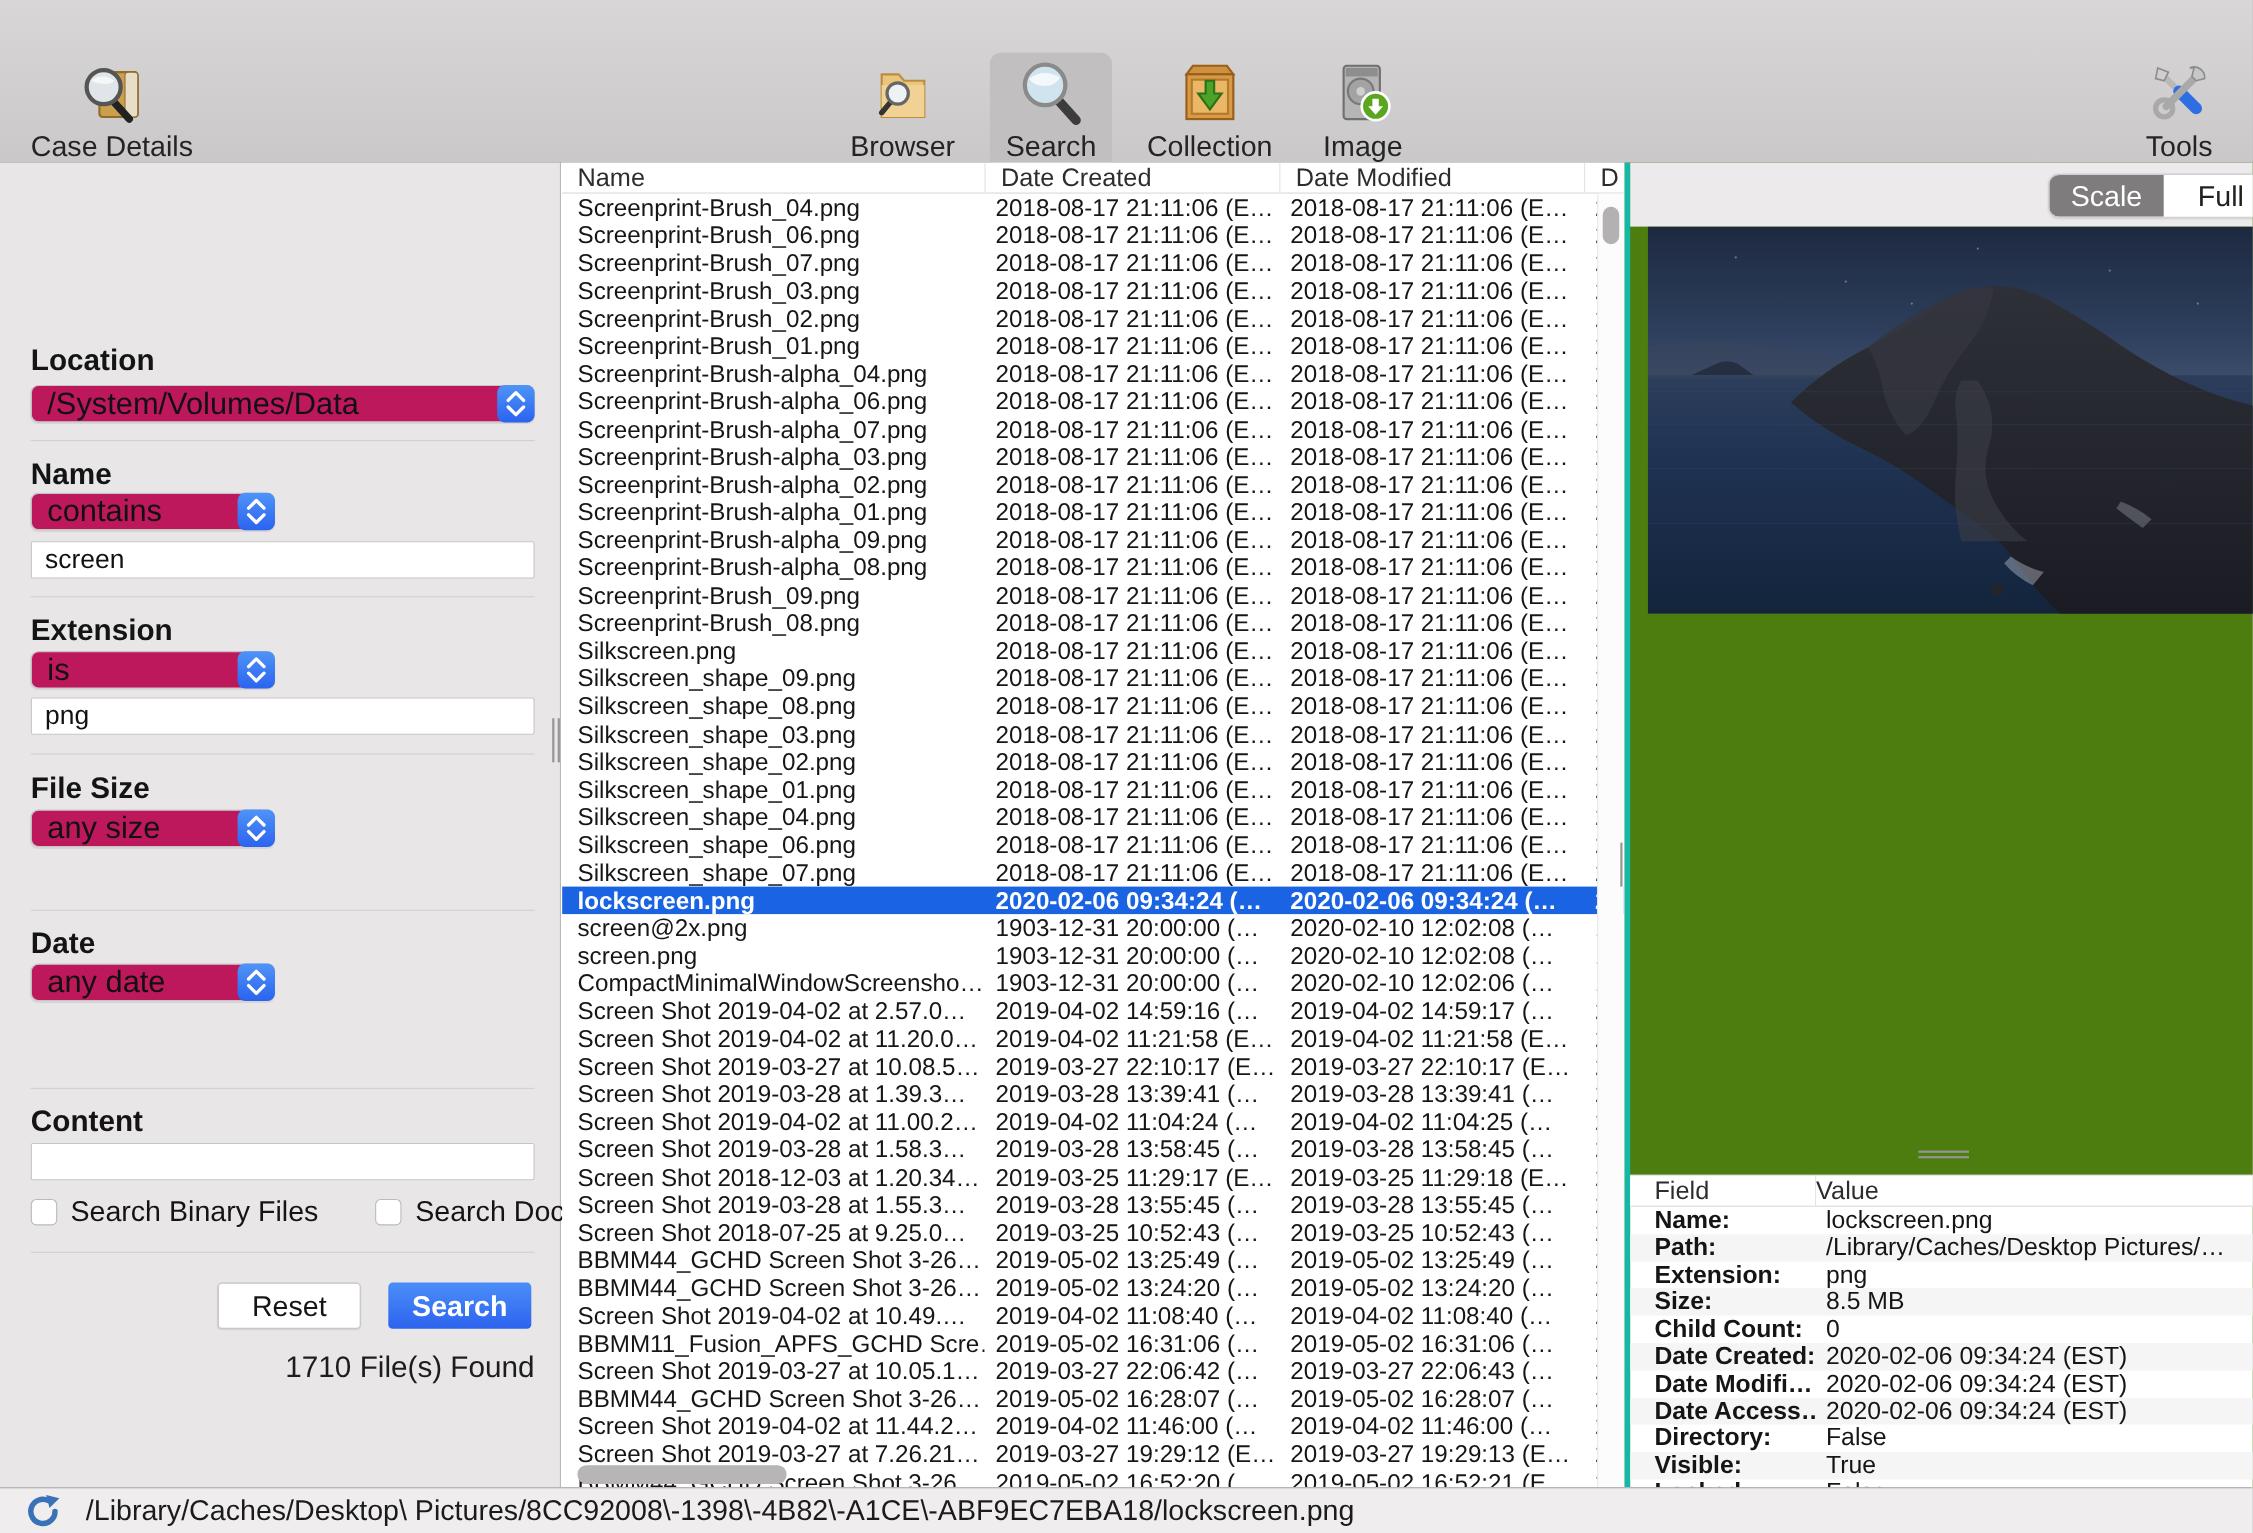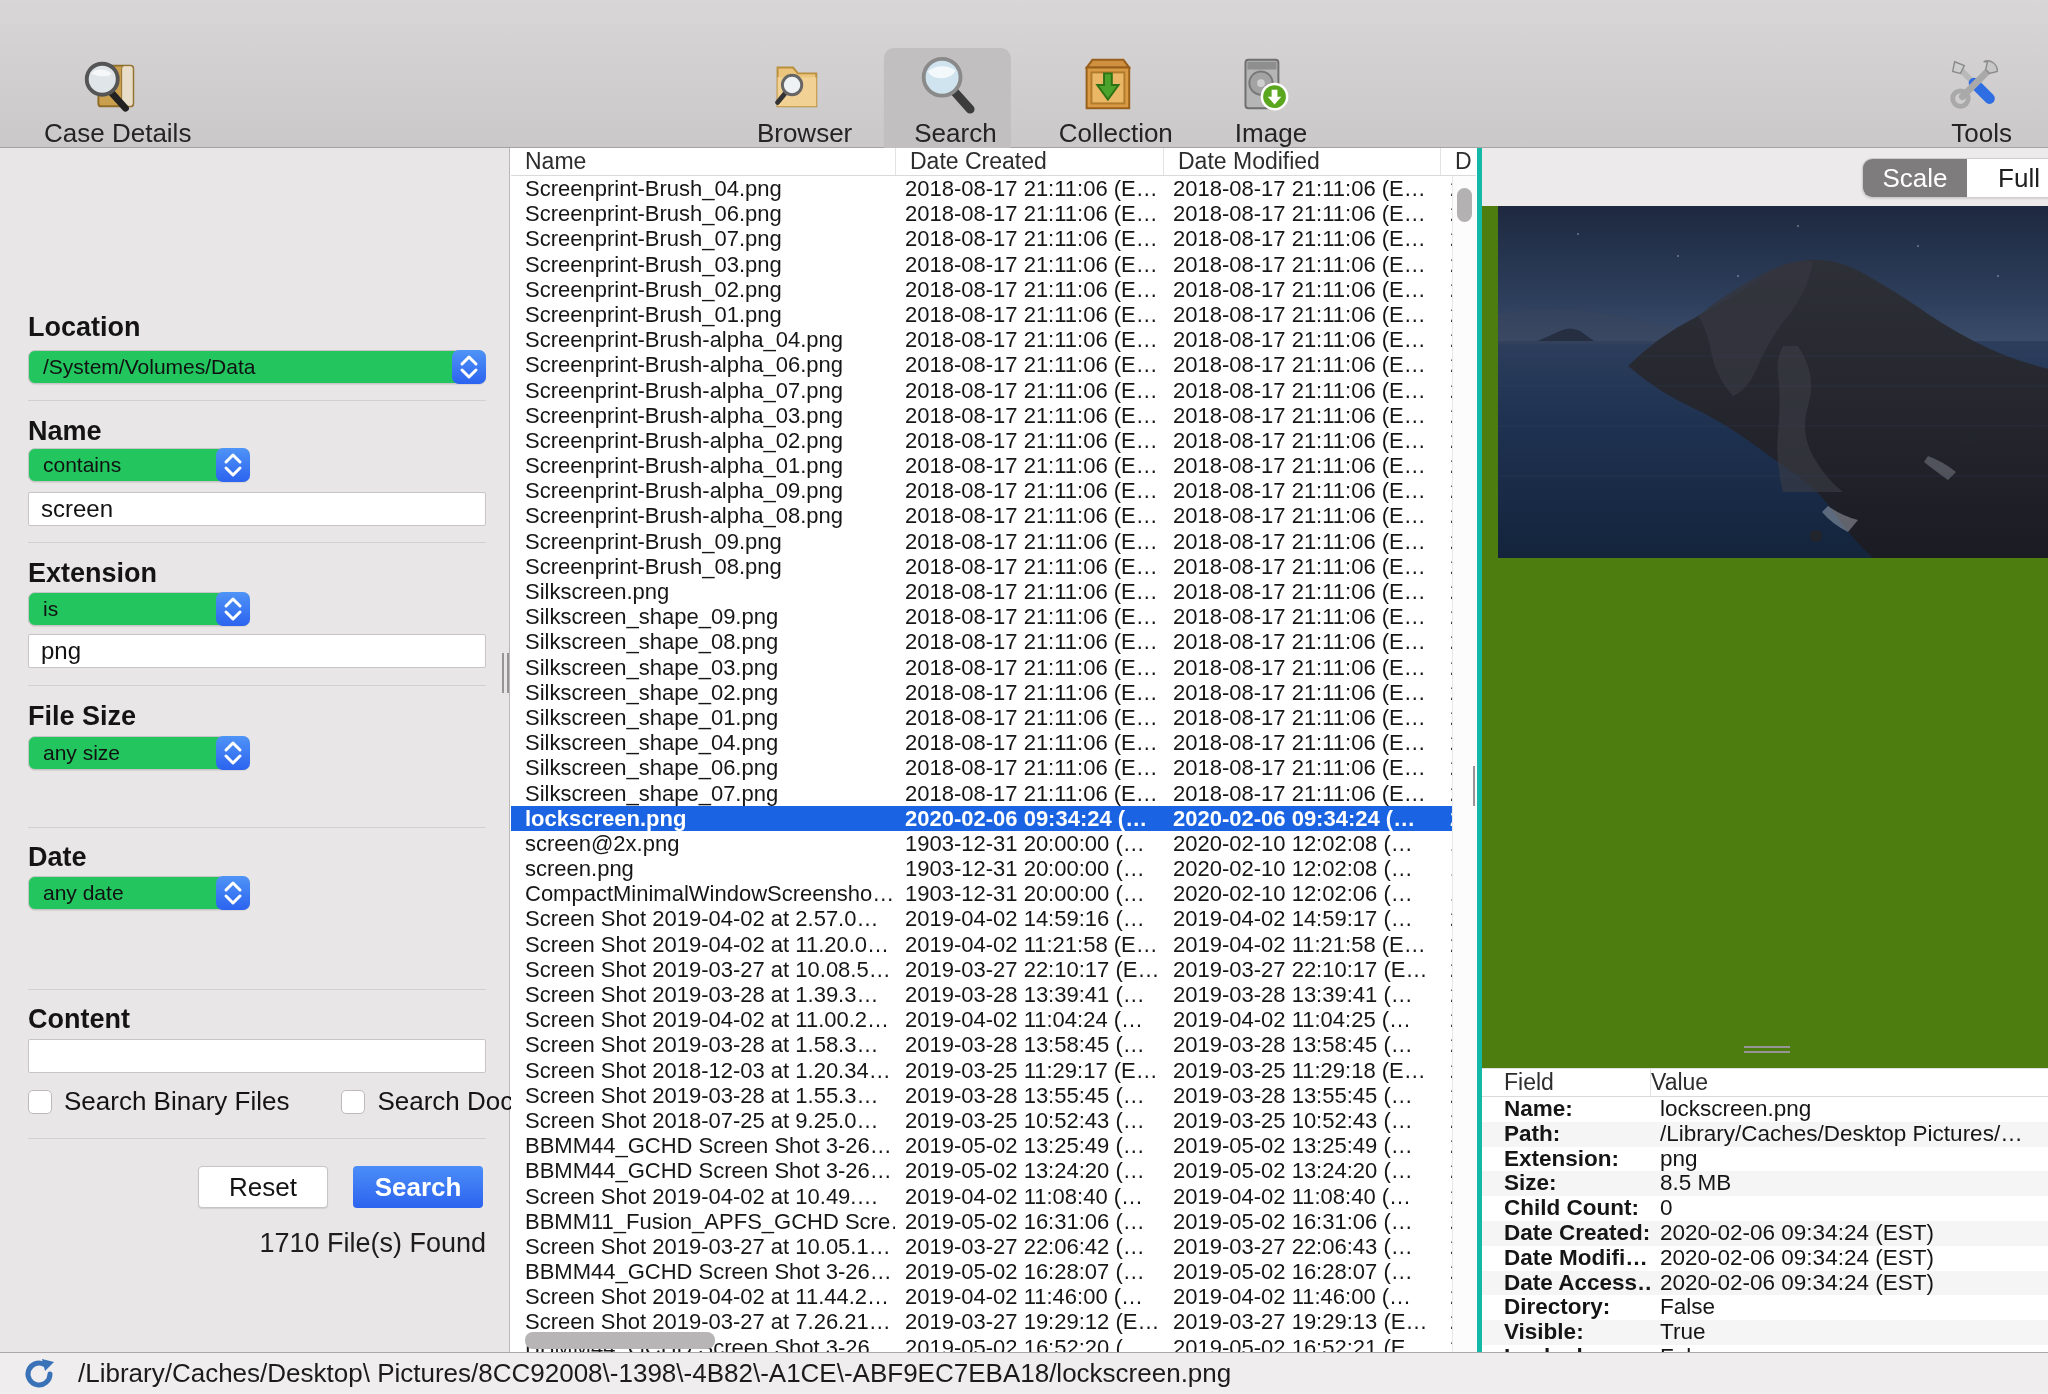--- a/index.html
+++ b/index.html
@@ -14,29 +14,29 @@
   .light.close{background:#d8d6d7;border:1px solid #bfbdbe;}
   .light.min{background:#f7a927;border:1px solid #e0961c;}
   .light.max{background:#2cc13f;border:1px solid #23ab34;}
   .title{position:absolute;left:0;right:0;top:12px;text-align:center;font-size:28px;font-weight:600;color:#3a3a3a;}
   .titem{position:absolute;top:48px;display:flex;flex-direction:column;align-items:center;
          padding:6px 14px;border-radius:10px;}
   .titem.sel{background:#c1bfc0;}
   .tcenter{position:absolute;left:50%;top:48px;transform:translateX(-50%);display:flex;gap:18px;}
   .tcenter .titem{position:static;}
   .ticon{width:62px;height:62px;display:block;}
-  .tlabel{font-size:26px;color:#242424;margin-top:2px;white-space:nowrap;margin-left:16px;}
+  .tlabel{font-size:26px;color:#242424;margin-top:2px;white-space:nowrap;}
   
   .main{position:absolute;left:0;top:148px;width:2048px;height:1204px;}
   .sidebar{position:absolute;left:0;top:0;width:510px;height:100%;background:#e8e6e7;
            border-right:1px solid #b9b7b8;box-sizing:border-box;}
   .sb-label{position:absolute;left:28px;font-size:27px;font-weight:bold;color:#141414;white-space:nowrap;}
   .sb-div{position:absolute;left:28px;width:458px;height:1px;background:#d2d0d1;}
-  .ctl{position:absolute;left:28px;height:34px;background:#22c55e;border:1px solid #c7c5c6;border-radius:7px;
-       box-sizing:border-box;font-size:21px;color:#111;line-height:32px;padding-left:14px;
+  .ctl{position:absolute;left:28px;height:34px;background:#be185d;border:1px solid #c7c5c6;border-radius:7px;
+       box-sizing:border-box;font-size:28px;color:#111;line-height:32px;padding-left:14px;
        box-shadow:0 1px 1px rgba(0,0,0,.08);}
   .ctl.select{padding-right:40px;}
   .stepper{position:absolute;right:-1px;top:-1px;width:34px;height:34px;border-radius:7px;
            background:linear-gradient(#4f94f7,#2b63ef);display:flex;align-items:center;justify-content:center;}
   .field{position:absolute;left:28px;height:34px;width:458px;background:#fff;border:1px solid #c7c5c6;
          font-size:24px;color:#111;padding:0 12px;box-sizing:border-box;border-radius:2px;font-family:"Liberation Sans",sans-serif;}
   .cbrow{position:absolute;top:938px;left:28px;display:flex;gap:52px;}
   .cb{display:flex;align-items:center;gap:12px;}
   .cbbox{width:24px;height:24px;background:#fff;border:1px solid #bcbabb;border-radius:5px;box-sizing:border-box;}
   .cblabel{font-size:26px;color:#141414;white-space:nowrap;}

